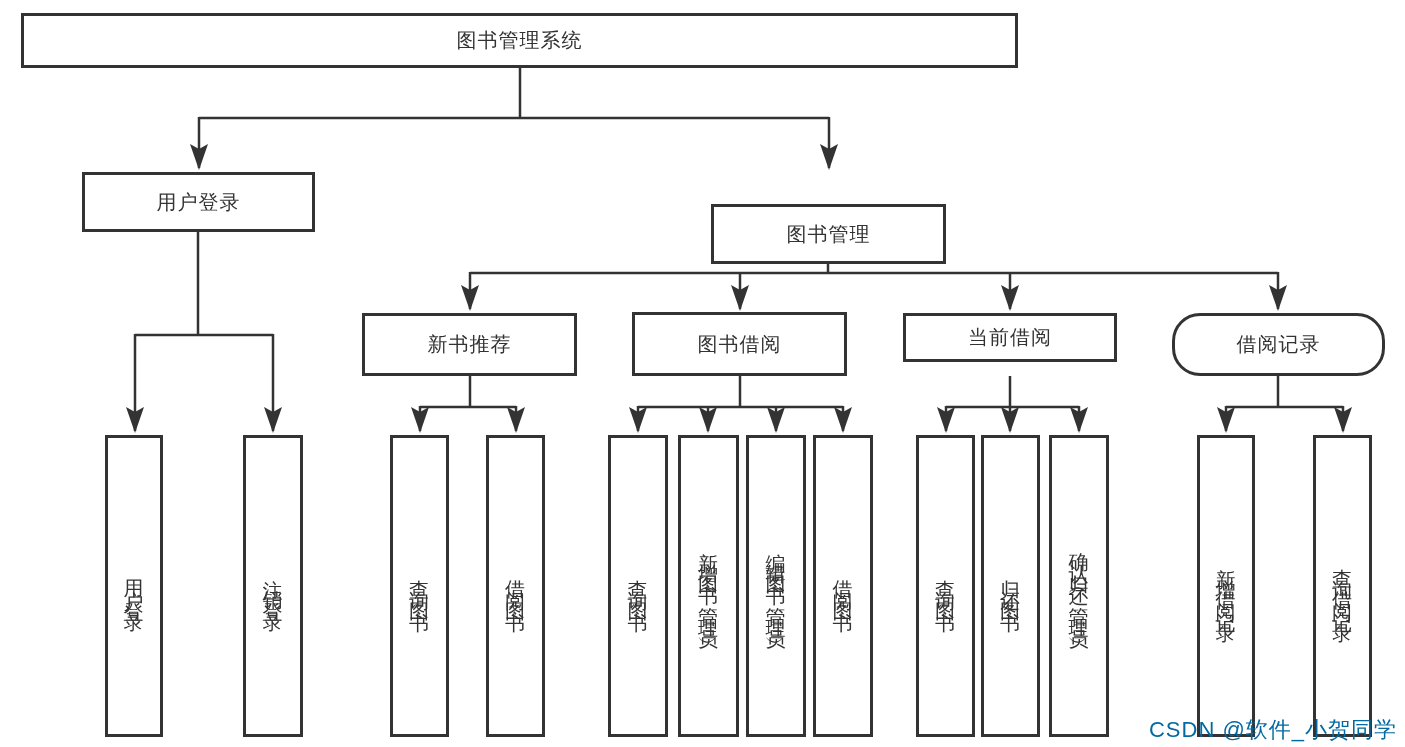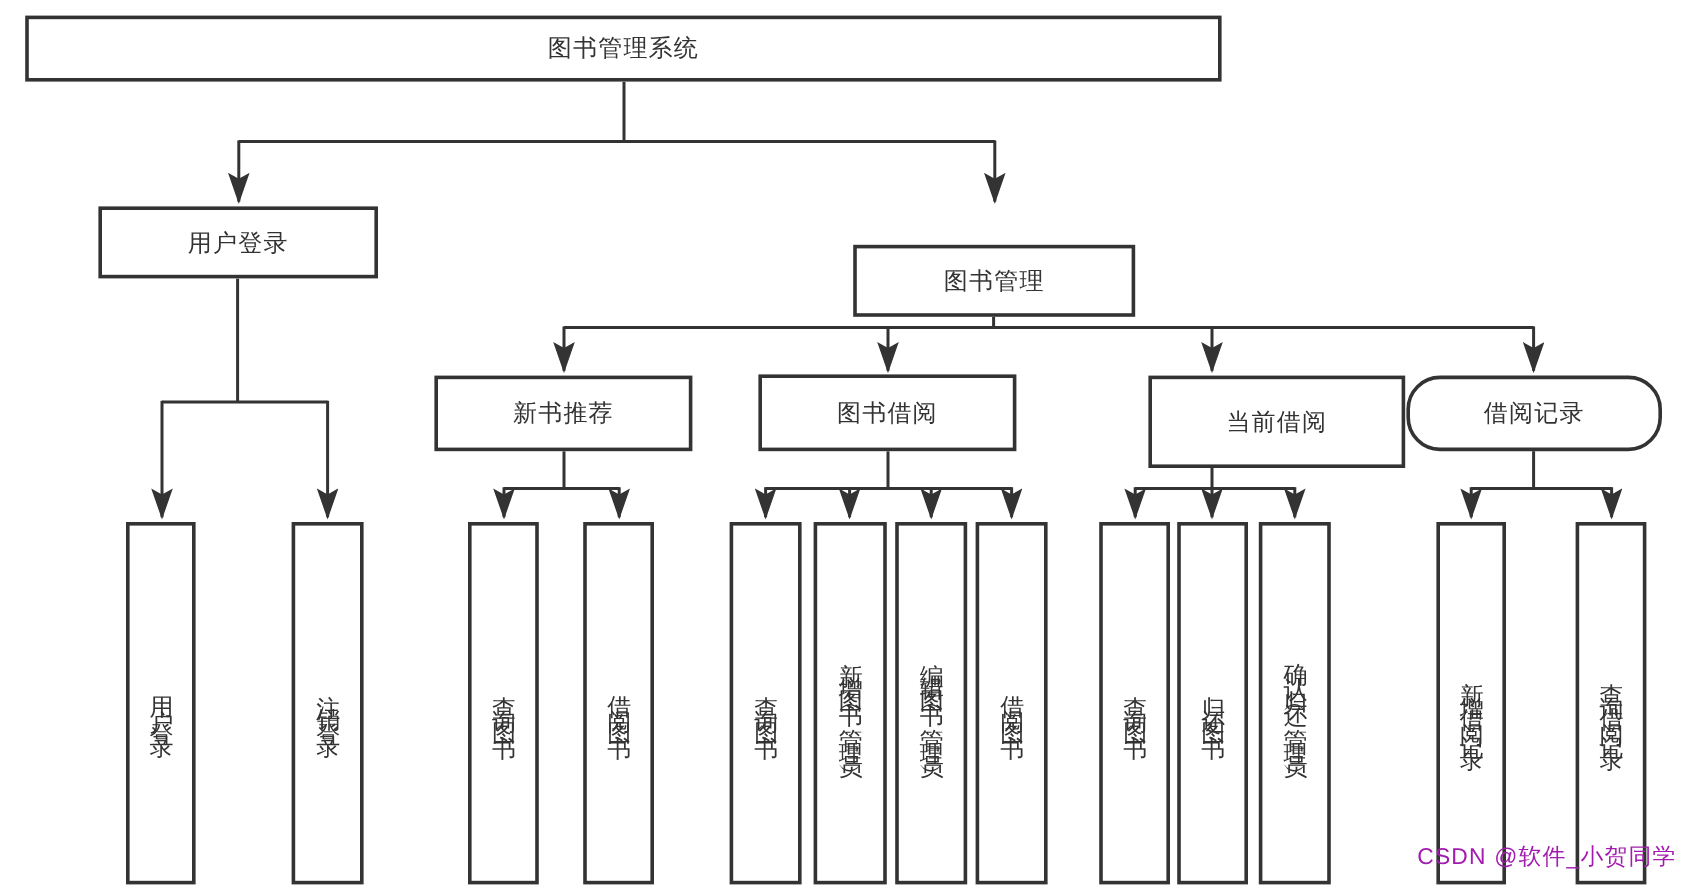--- a/index.html
+++ b/index.html
@@ -33,24 +33,24 @@
     writing-mode: vertical-rl;
     text-orientation: mixed;
     font-size: 20px;
     letter-spacing: 11px;
     color: #333333;
     line-height: 1;
   }
   .watermark {
     position: absolute;
     right: 8px;
-    bottom: 20px;
+    bottom: 2px;
     z-index: 3;
-    font-size: 19px;
-    color: #a21caf;
+    font-size: 22px;
+    color: #0369a1;
     letter-spacing: 1px;
     white-space: nowrap;
   }
 </style>
 </head>
 <body>
 
 <div id="stage">
 
   <svg id="wires" width="1405" height="747">
@@ -113,21 +113,21 @@
   <div class="node" style="left:711px; top:172px; width:235px; height:60px;margin-top:32px;">
     <span class="hlabel">图书管理</span>
   </div>
 
   <div class="node" style="left:362px; top:313px; width:215px; height:63px;">
     <span class="hlabel">新书推荐</span>
   </div>
   <div class="node" style="left:632px; top:312px; width:215px; height:64px;">
     <span class="hlabel">图书借阅</span>
   </div>
-  <div class="node" style="left:957px; top:313px; width:214px; height:77px;">
+  <div class="node" style="left:903px; top:313px; width:214px; height:49px;">
     <span class="hlabel">当前借阅</span>
   </div>
   <div class="node" style="left:1172px; top:313px; width:213px; height:63px;border-radius:28px;">
     <span class="hlabel">借阅记录</span>
   </div>
 
   <div class="node vbox" style="left:105px; top:435px; width:58px; height:302px;">
     <span class="vlabel">用户登录</span>
   </div>
   <div class="node vbox" style="left:243px; top:435px; width:60px; height:302px;">

